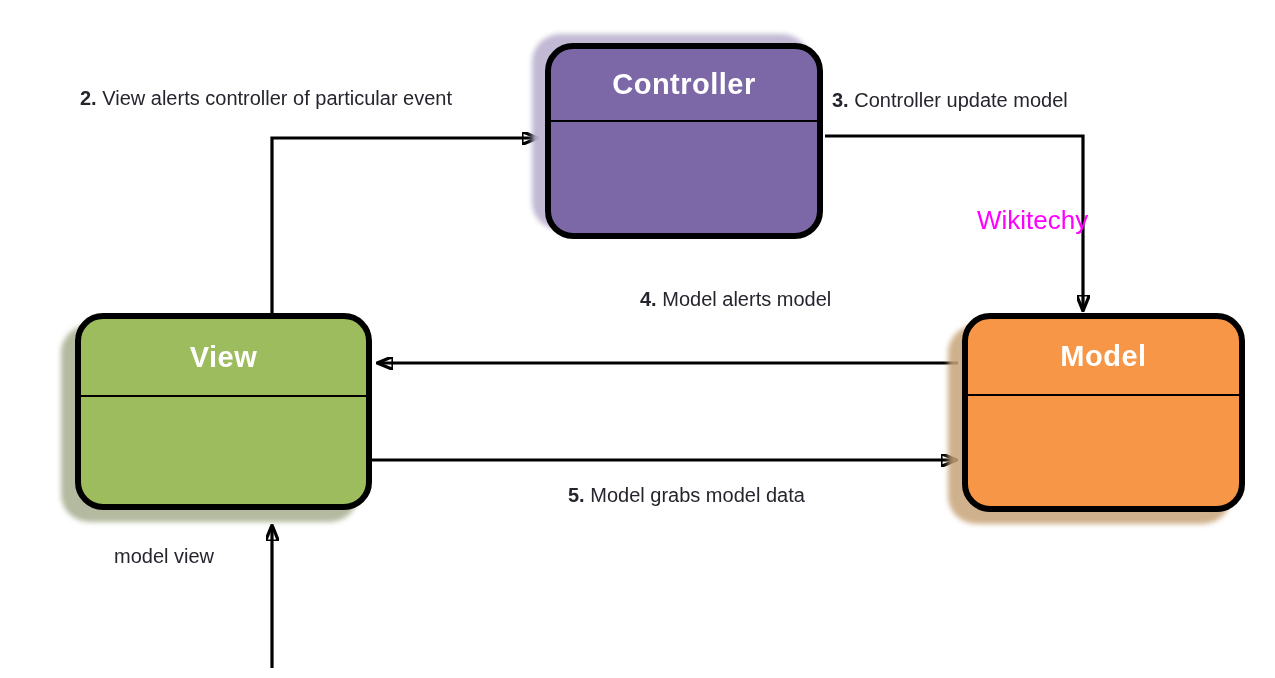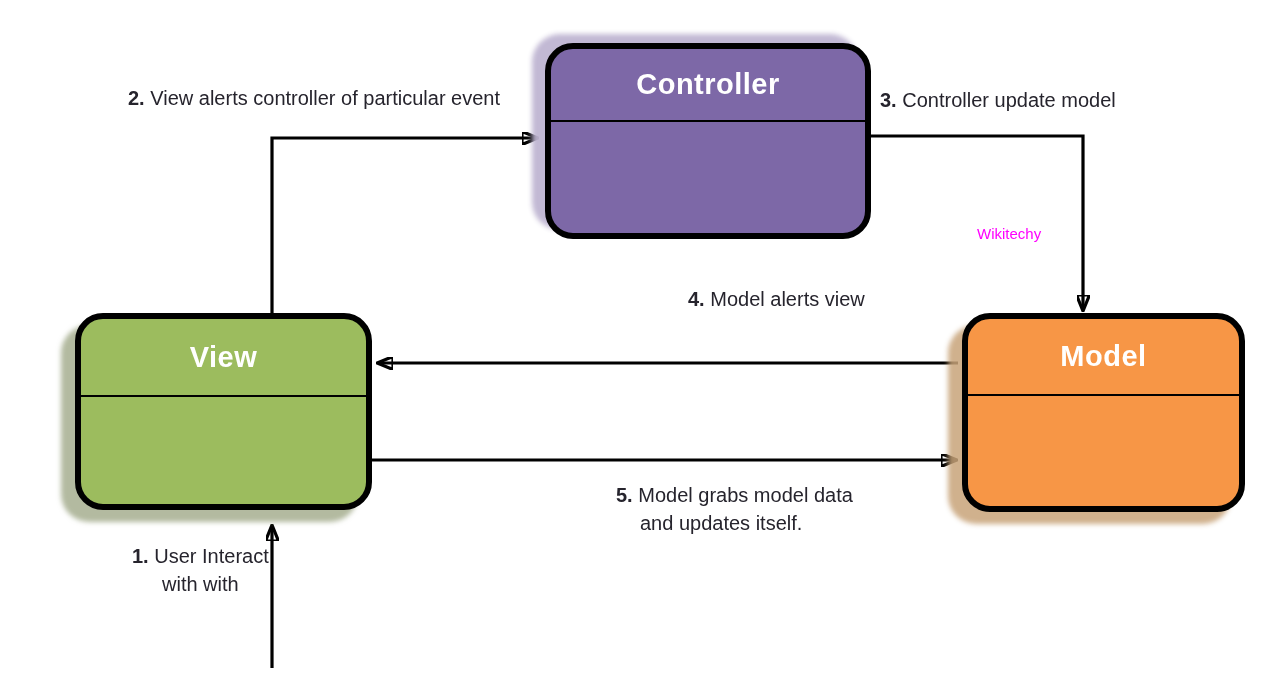--- a/index.html
+++ b/index.html
@@ -47,21 +47,21 @@
   .node-title {
     color: #ffffff;
     font-weight: bold;
     font-size: 29px;
     letter-spacing: 0.5px;
   }
   .node-body { flex: 1; }
 
   .node-controller {
     left: 545px; top: 43px;
-    width: 326px; height: 196px;
+    width: 278px; height: 196px;
     box-shadow: -13px -9px 5px rgba(191, 181, 210, 0.95);
     gap: 7px;
   }
   .node-controller .node-head { height: 73px; }
 
   .node-view {
     left: 75px; top: 313px;
     width: 297px; height: 197px;
     box-shadow: -14px 12px 5px rgba(154, 163, 128, 0.75);
   }
@@ -75,37 +75,36 @@
   .node-model .node-head { height: 77px; }
 
   
   .step {
     position: absolute;
     z-index: 3;
     color: #26242d;
     font-size: 20px;
     line-height: 28px;
     white-space: nowrap;
-    margin-left: 48px;
   }
   .step .num { font-weight: bold; }
   .step-2 { left: 80px;  top: 84px;  }
   .step-3 { left: 832px; top: 86px;  }
   .step-4 { left: 640px; top: 285px; }
   .step-4 .line2 { padding-left: 28px; }
   .step-5 { left: 568px; top: 481px; }
   .step-5 .line2 { padding-left: 24px; }
   .step-1 { left: 84px;  top: 542px; }
   .step-1 .line2 { padding-left: 30px; }
 
   .watermark {
     position: absolute;
     z-index: 3;
-    left: 977px; top: 220px;
-    font-size: 15px;
+    left: 977px; top: 206px;
+    font-size: 26px;
     line-height: 28px;
     white-space: nowrap;
   }
 </style>
 </head>
 <body>
 
 <div class="canvas">
 
   <svg class="arrows" viewBox="0 0 1275 678">
@@ -148,35 +147,30 @@
   </div>
 
   <div class="step step-3">
     <span class="num">3.</span>
     <span>Controller update model</span>
   </div>
 
   <div class="step step-4">
     <div class="line1">
       <span class="num">4.</span>
-      <span>Model alerts view</span>
+      <span>Model alerts model</span>
     </div>
   </div>
 
   <div class="step step-5">
     <div class="line1">
       <span class="num">5.</span>
       <span>Model grabs model data</span>
     </div>
-    <div class="line2">and updates itself.</div>
   </div>
 
   <div class="step step-1">
-    <div class="line1">
-      <span class="num">1.</span>
-      <span>User Interact</span>
-    </div>
-    <div class="line2">with with</div>
+    <div class="line2">model view</div>
   </div>
 
   <div class="watermark" style="color: rgb(255, 0, 255);">Wikitechy</div>
 
 </div>
 
 </body></html>

